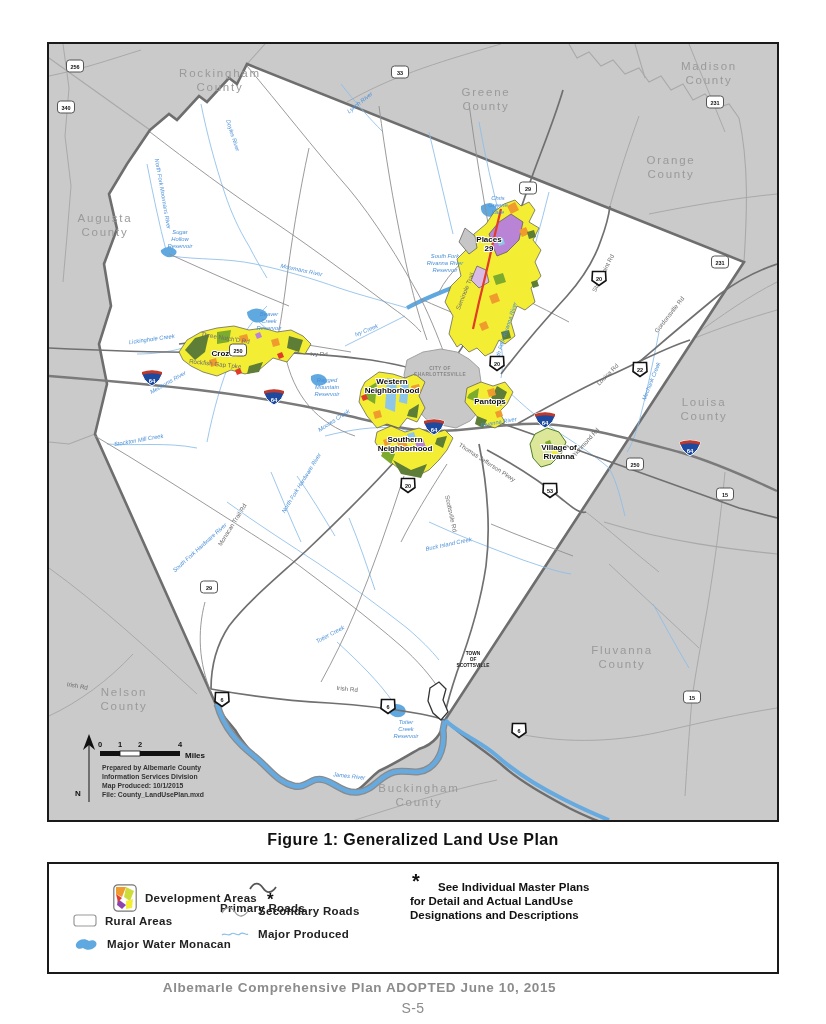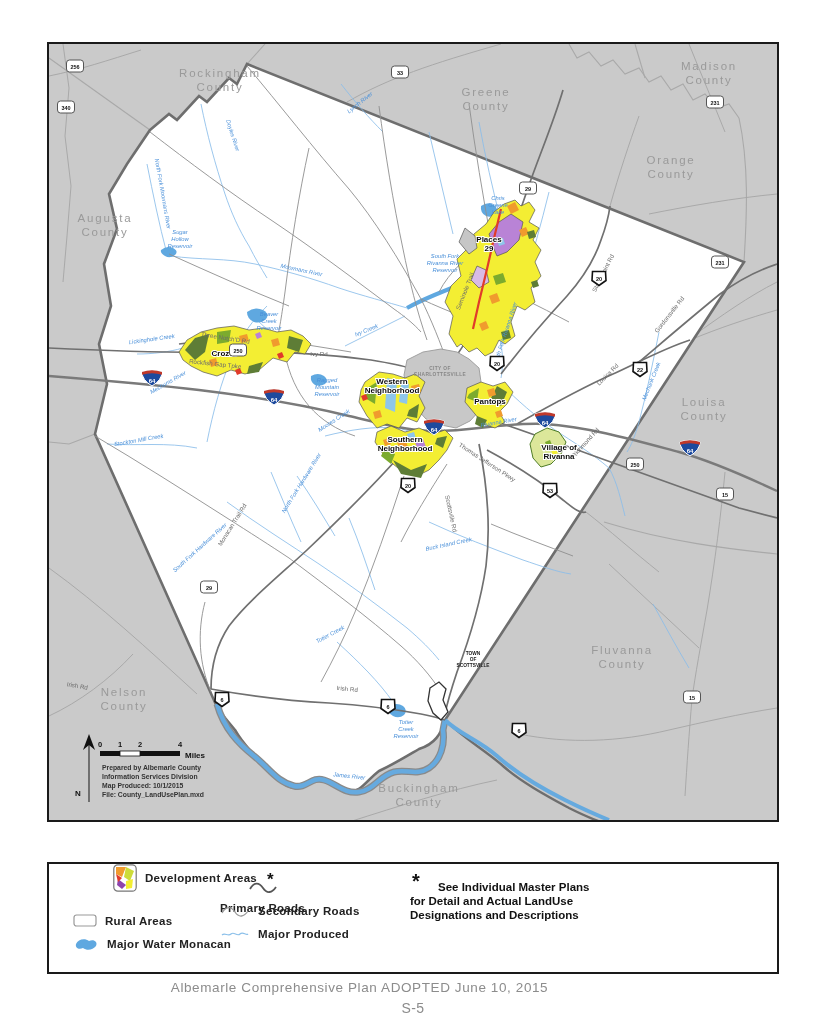--- a/index.html
+++ b/index.html
@@ -17,21 +17,21 @@
     border:2px solid #1a1a1a;box-sizing:border-box;background:#fff;}
   .leg-row{position:absolute;display:flex;align-items:center;gap:8px;}
   .leg-label{font-size:11.5px;font-weight:bold;color:#222;letter-spacing:0.3px;white-space:nowrap;}
   .leg-ast{font-size:17px;font-weight:bold;color:#111;margin-left:2px;position:relative;top:2px;}
   .swatch{flex:0 0 auto;}
   .leg-note{position:absolute;left:361px;top:16px;width:230px;font-size:11.5px;font-weight:bold;color:#111;line-height:14px;}
   .leg-note .note-ast{position:absolute;left:2px;top:-6px;font-size:20px;font-weight:bold;}
   .leg-note .nl1{margin-left:28px;}
 
   .footer1{position:absolute;left:0;top:980px;width:719px;text-align:center;
-    color:#8c8c8c;font-size:13.5px;letter-spacing:0.6px;}
+    color:#8c8c8c;font-size:13.5px;letter-spacing:0.6px;font-weight:bold;}
   .footer2{position:absolute;left:0;top:1000px;width:826px;text-align:center;
     color:#8c8c8c;font-size:14px;letter-spacing:0.4px;}
 
   
   .county-label{fill:#9a9a9a;font-size:11.5px;letter-spacing:1.8px;text-anchor:middle;font-family:"Liberation Sans",sans-serif;}
   .area-label{fill:#0d0d0d;font-weight:bold;font-size:8px;text-anchor:middle;paint-order:stroke;stroke:#ffffff;stroke-width:2px;font-family:"Liberation Sans",sans-serif;}
   .city-label{fill:#878787;font-size:4.8px;font-weight:bold;letter-spacing:0.4px;text-anchor:middle;stroke:none;font-family:"Liberation Sans",sans-serif;}
   .town-label{fill:#1a1a1a;font-size:4.8px;font-weight:bold;text-anchor:middle;stroke:none;font-family:"Liberation Sans",sans-serif;}
   .road-label{fill:#6b6b6b;font-size:6.2px;text-anchor:middle;font-family:"Liberation Sans",sans-serif;}
   .stream-label{fill:#4a90d9;font-size:5.8px;font-style:italic;text-anchor:middle;font-family:"Liberation Sans",sans-serif;}
@@ -429,23 +429,24 @@
         <text x="131" y="703" class="scale-num"><tspan x="131" dy="0">4</tspan></text>
         <text x="136" y="714" class="scale-unit"><tspan x="136" dy="0">Miles</tspan></text>
         <text x="53" y="726" class="credit-line">Prepared by Albemarle County</text>
         <text x="53" y="735" class="credit-line">Information Services Division</text>
         <text x="53" y="744" class="credit-line">Map Produced: 10/1/2015</text>
         <text x="53" y="753" class="credit-line">File: County_LandUsePlan.mxd</text>
         <text x="29" y="752" class="north-label"><tspan x="29" dy="0">N</tspan></text>
       </svg>
   </div>
 
+  <div class="caption">Figure 1: Generalized Land Use Plan</div>
 
   <div class="legend">
-    <div class="leg-row" style="left:24px;top:0;padding-left:40px;">
+    <div class="leg-row" style="left:24px;top:20px;padding-left:40px;">
       <svg class="swatch" width="24" height="28" viewBox="0 0 24 28">
         <rect x="0.8" y="0.8" width="22.4" height="26.4" rx="4" fill="#fff" stroke="#777" stroke-width="1.2"></rect>
         <path d="M3,3 L13,3 9,13 3,10 Z" fill="#f09b2e"></path>
         <path d="M13,3 L21,7 17,17 11,13 Z" fill="#cddc39"></path>
         <path d="M5,15 L13,21 9,25 4,21 Z" fill="#8e44ad"></path>
         <path d="M3,10 L9,14 5,18 Z" fill="#e13b2a"></path>
         <path d="M13,17 L20,15 19,24 13,25 Z" fill="#f3ee33"></path>
       </svg>
       <span class="leg-label">Development Areas</span>
       <span class="leg-ast">*</span>

